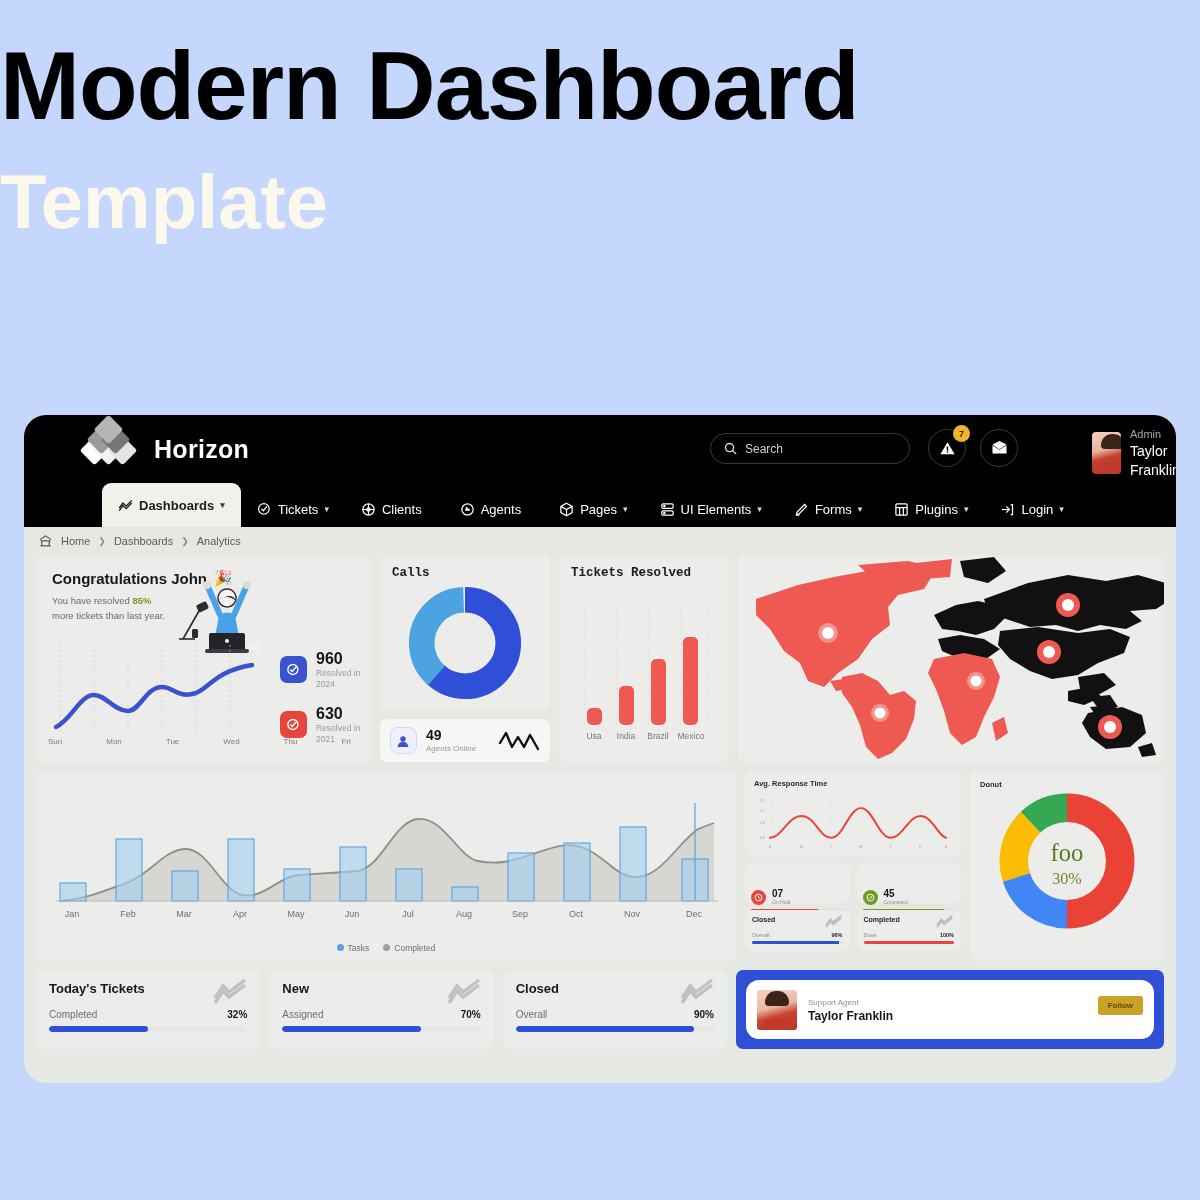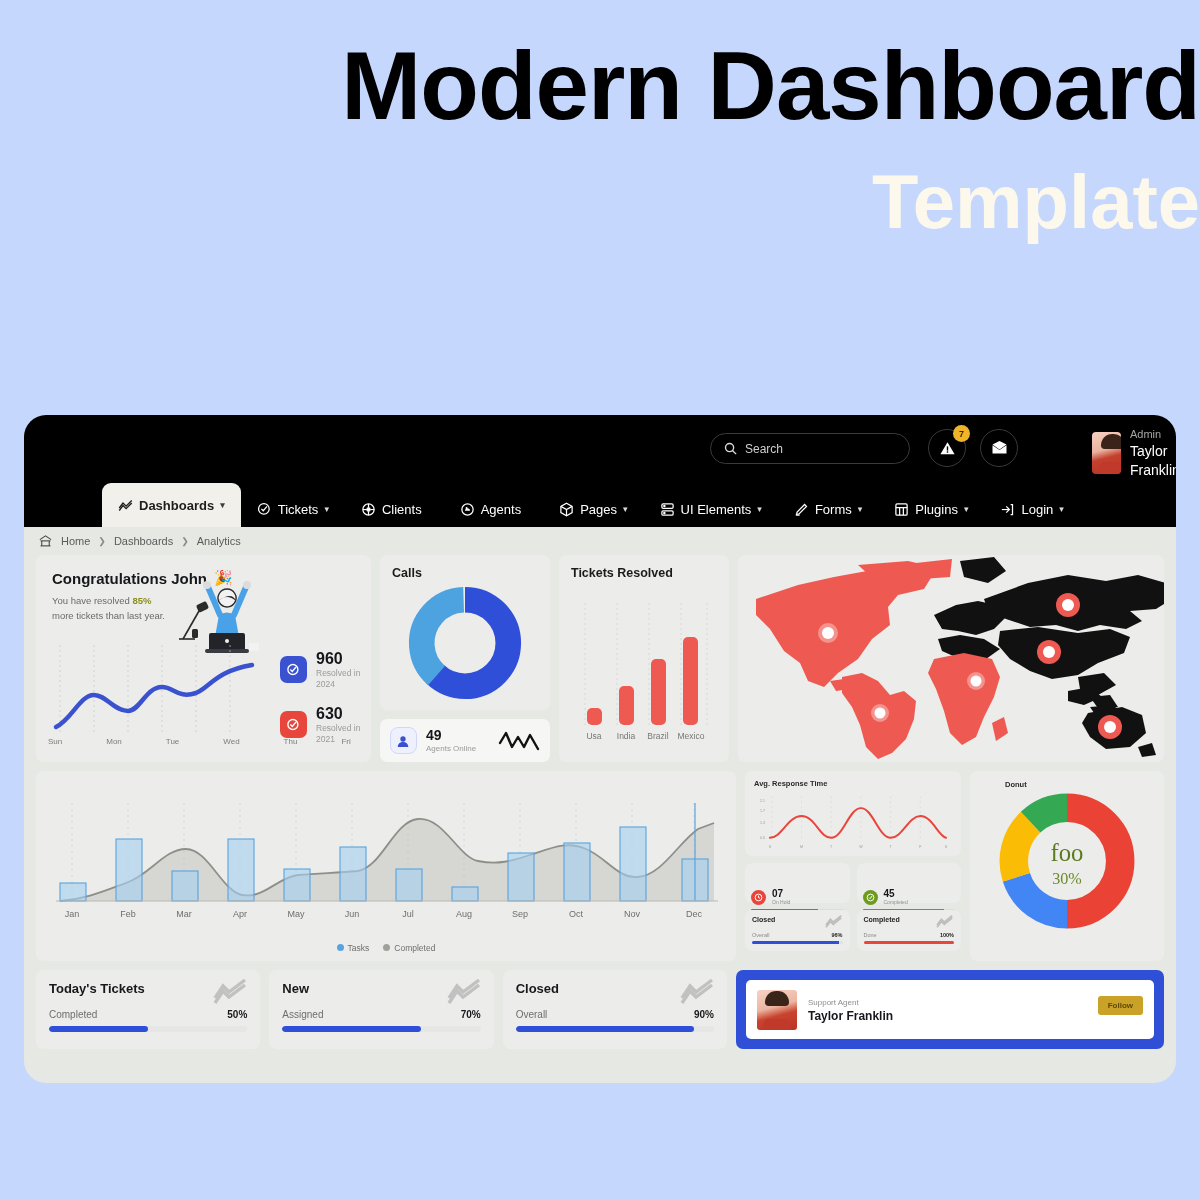--- a/index.html
+++ b/index.html
@@ -5,21 +5,21 @@
   * { box-sizing: border-box; margin: 0; padding: 0; }
   body {
     width: 1200px; height: 1200px;
     background: #c6d7fd;
     font-family: "Liberation Sans", sans-serif;
     overflow: hidden;
     position: relative;
   }
 
   
-  .promo { text-align: right; padding-top: 38px; }
+  .promo { text-align: left; padding-top: 38px; }
   .promo-title {
     font-size: 96px; font-weight: 700; color: #000;
     letter-spacing: -1px; line-height: 1.0;
   }
   .promo-sub {
     font-size: 76px; font-weight: 700; color: #fdf8ec;
     margin-top: 30px; line-height: 1.0;
   }
 
   
@@ -96,21 +96,21 @@
 
   
   .crumbs { height: 28px; display:flex; align-items:center; gap:8px; padding-left: 14px;
     background:#e6e8e3; font-size: 11px; color:#5b5b5b; }
   .crumbs .sep { font-size: 9px; color:#8a8a8a; }
 
   
   .body { padding: 0 12px 12px 12px; }
   .row { display:flex; gap: 9px; margin-bottom: 9px; }
   .card { background:#ececea; border-radius: 7px; position:relative; }
-  .card-title { font-size: 12.5px; font-weight:700; color:#1b1b1b; }
+  .card-title { font-size: 12.5px; font-weight:700; color:#1b1b1b;font-family:Liberation Mono, monospace; }
 
   
   .congrats { width: 352px; height: 207px; padding: 14px 16px; }
   .congrats h3 { font-size:15px; font-weight:700; color:#16181c; display:flex; gap:7px; align-items:center;}
   .congrats .sub { font-size:9.5px; color:#6b6b6b; line-height:1.55; margin-top:7px; }
   .congrats .sub b { color:#8a8f1e; }
   .wk-chart { position:absolute; left:10px; top:84px; width:216px; height:110px; }
   .wk-lbl { position:absolute; left:10px; top:182px; width:216px; display:flex;
      justify-content:space-between; font-size:8px; color:#7c7c7c; padding:0 2px;gap:44px;}
   .stat { position:absolute; display:flex; gap:9px; align-items:center; }
@@ -155,35 +155,35 @@
   .prog { width:104.5px; height:41px; padding:6px 7px; position:relative; }
   .prog .ti { font-size:7px; font-weight:700; color:#1d1d1d; }
   .prog .lr { display:flex; justify-content:space-between; align-items:baseline; margin-top:9px; }
   .prog .lb { font-size:5.5px; color:#8a8a8a; }
   .prog .pc { font-size:5.5px; font-weight:700; color:#1d1d1d; }
   .prog .bar { height:3px; border-radius:2px; background:#e2e2e2; margin-top:3px; position:relative; overflow:hidden;}
   .prog .bar i { position:absolute; left:0; top:0; bottom:0; }
   .prog .spark { position:absolute; right:7px; top:5px; width:18px; height:13px; }
 
   .donutcard { width: 235px; height: 190px; padding: 9px 10px; }
-  .donutcard .tt { font-size:7.5px; font-weight:700; color:#2a2a2a;margin-left:25px; }
+  .donutcard .tt { font-size:7.5px; font-weight:700; color:#2a2a2a; }
 
   
   .tile { width: 235px; height: 79px; padding: 11px 13px; position:relative; }
   .tile .ti { font-size:13px; font-weight:700; color:#17181c; }
   .tile .spark { position:absolute; right:13px; top:8px; width:34px; height:26px; }
   .tile .lr { display:flex; justify-content:space-between; align-items:baseline; margin-top:13px; }
   .tile .lb { font-size:10px; color:#6e6e6e; }
   .tile .pc { font-size:10px; font-weight:700; color:#17181c; }
   .tile .bar { height:6px; border-radius:3px; background:#e6e6e6; margin-top:6px; position:relative; overflow:hidden;}
   .tile .bar i { position:absolute; left:0; top:0; bottom:0; background:#2f4fd8; border-radius:3px;}
 
   .agentcard { width: 450px; height: 79px; background:#2e4fd6; border-radius:7px;
      padding: 10px; }
-  .agentinner { background:#fff; border-radius:5px; height:59px; display:flex; align-items:center;
+  .agentinner { background:#fff; border-radius:13px; height:59px; display:flex; align-items:center;
      gap:11px; padding: 0 11px; position:relative; }
   .agentinner .av { width:40px; height:40px; border-radius:3px;
      background: linear-gradient(165deg,#f7d2c6 0%,#ecb6a2 42%,#c8442f 62%,#b93523 100%); position:relative; overflow:hidden;}
   .agentinner .av::before{ content:""; position:absolute; left:8px; top:1px; width:24px; height:15px;
     background:#3a2318; border-radius:12px 12px 4px 4px;}
   .agentinner .av::after{ content:""; position:absolute; left:6px; top:29px; width:28px; height:13px;
     background:#c0392b; border-radius:6px 6px 0 0;}
   .agentinner .rl { font-size:8px; color:#8d8d8d; line-height:1.5;}
   .agentinner .nm { font-size:12px; font-weight:700; color:#17181c; }
   .followbtn { position:absolute; right:11px; top:16px; background:#c9a227; color:#5e4a05;
@@ -193,20 +193,31 @@
 <body>
 
 <div class="promo">
   <div class="promo-title">Modern Dashboard</div>
   <div class="promo-sub">Template</div>
 </div>
 
 <div class="dash">
 
   <div class="topbar">
+    <div class="brand">
+      <div class="logo">
+        <i></i>
+          <i></i>
+          <i></i>
+          <i></i>
+          <i></i>
+          <i></i>
+      </div>
+      <div class="brand-name">Horizon</div>
+    </div>
 
     <div class="search-box">
       <svg class="navicon" viewBox="0 0 24 24" fill="none" stroke="#dcdcdc" stroke-width="2.2">
         <circle cx="10.5" cy="10.5" r="6.5"></circle>
           <line x1="15.5" y1="15.5" x2="21" y2="21"></line>
       </svg>
       <span class="lbl">Search</span>
     </div>
 
     <div class="ic-btn ic-alert">
@@ -726,21 +737,21 @@
     <div class="row">
 
       <div class="card tile">
         <div class="ti">Today's Tickets</div>
         <svg class="spark" viewBox="0 0 34 26">
           <polyline points="2,20 10,8 16,14 32,2" fill="none" stroke="#c1c1c1" stroke-width="3.4"></polyline>
           <polyline points="2,25 10,13 16,19 32,7" fill="none" stroke="#c1c1c1" stroke-width="3.4"></polyline>
         </svg>
         <div class="lr">
           <span class="lb">Completed</span>
-          <span class="pc">50%</span>
+          <span class="pc">32%</span>
         </div>
         <div class="bar">
             <i style="width:50%"></i>
           </div>
       </div>
 
       <div class="card tile">
         <div class="ti">New</div>
         <svg class="spark" viewBox="0 0 34 26">
           <polyline points="2,20 10,8 16,14 32,2" fill="none" stroke="#c1c1c1" stroke-width="3.4"></polyline>

